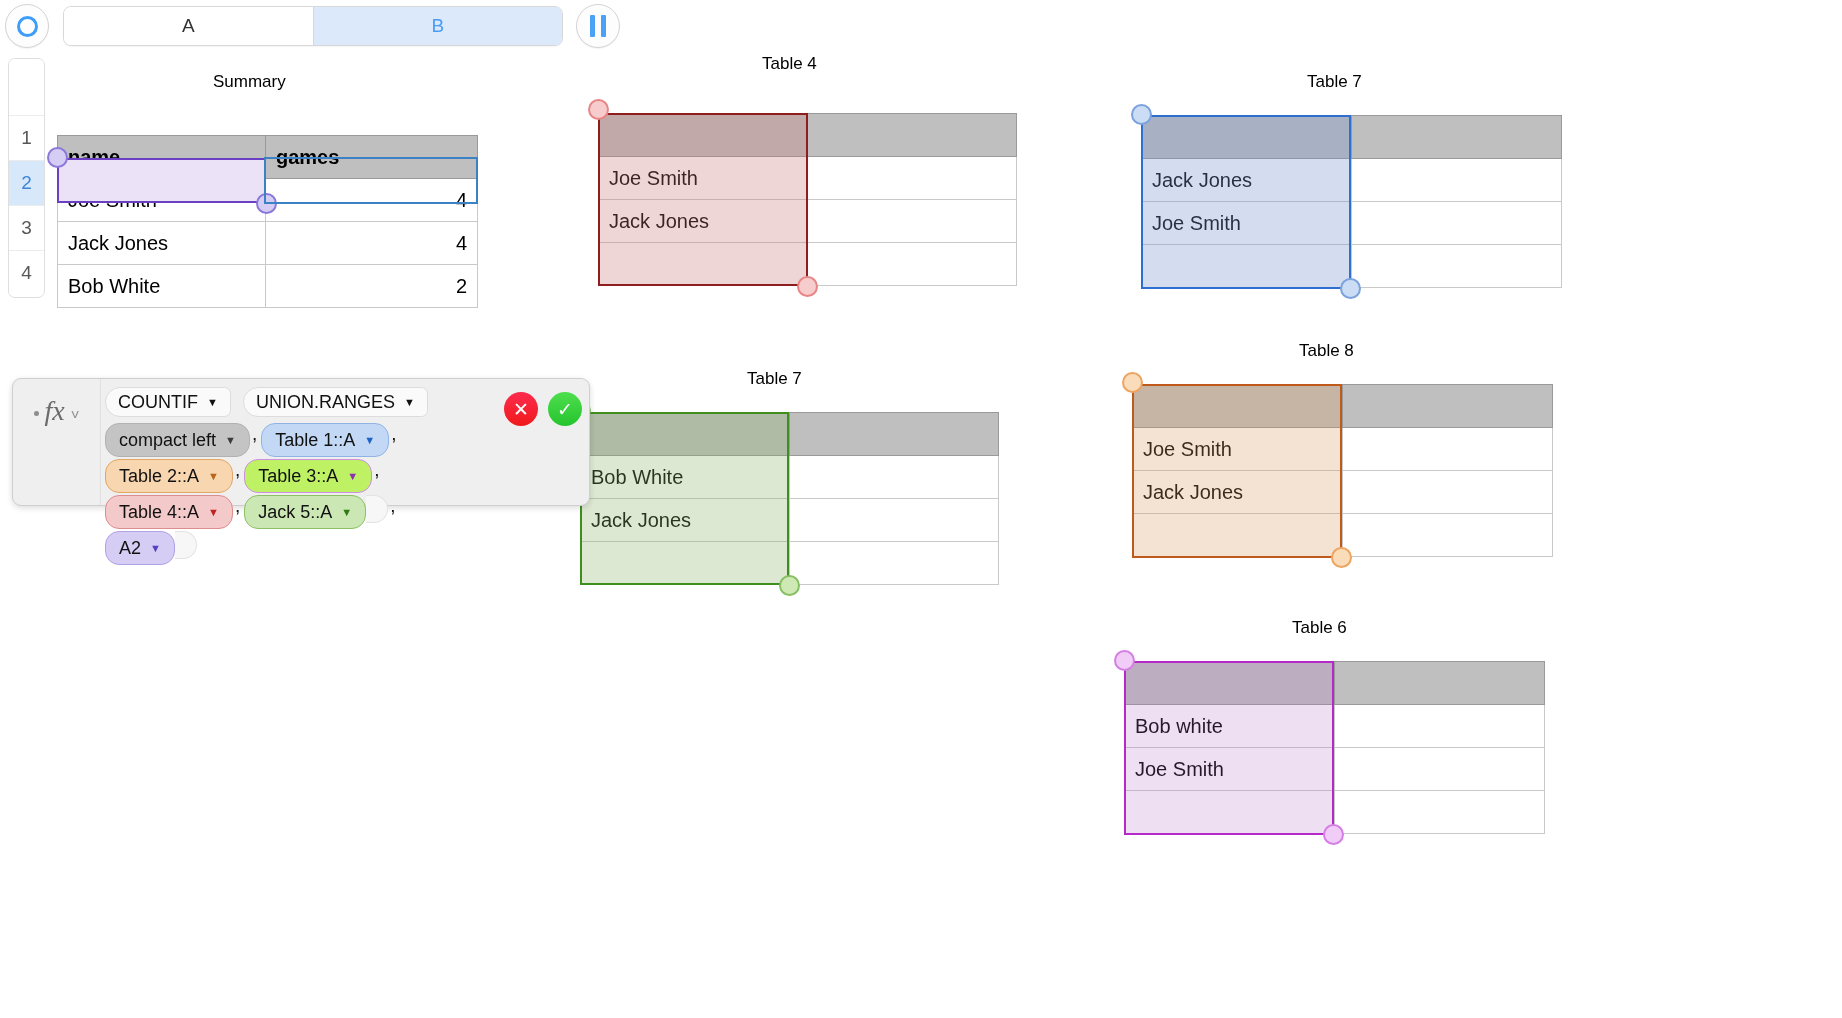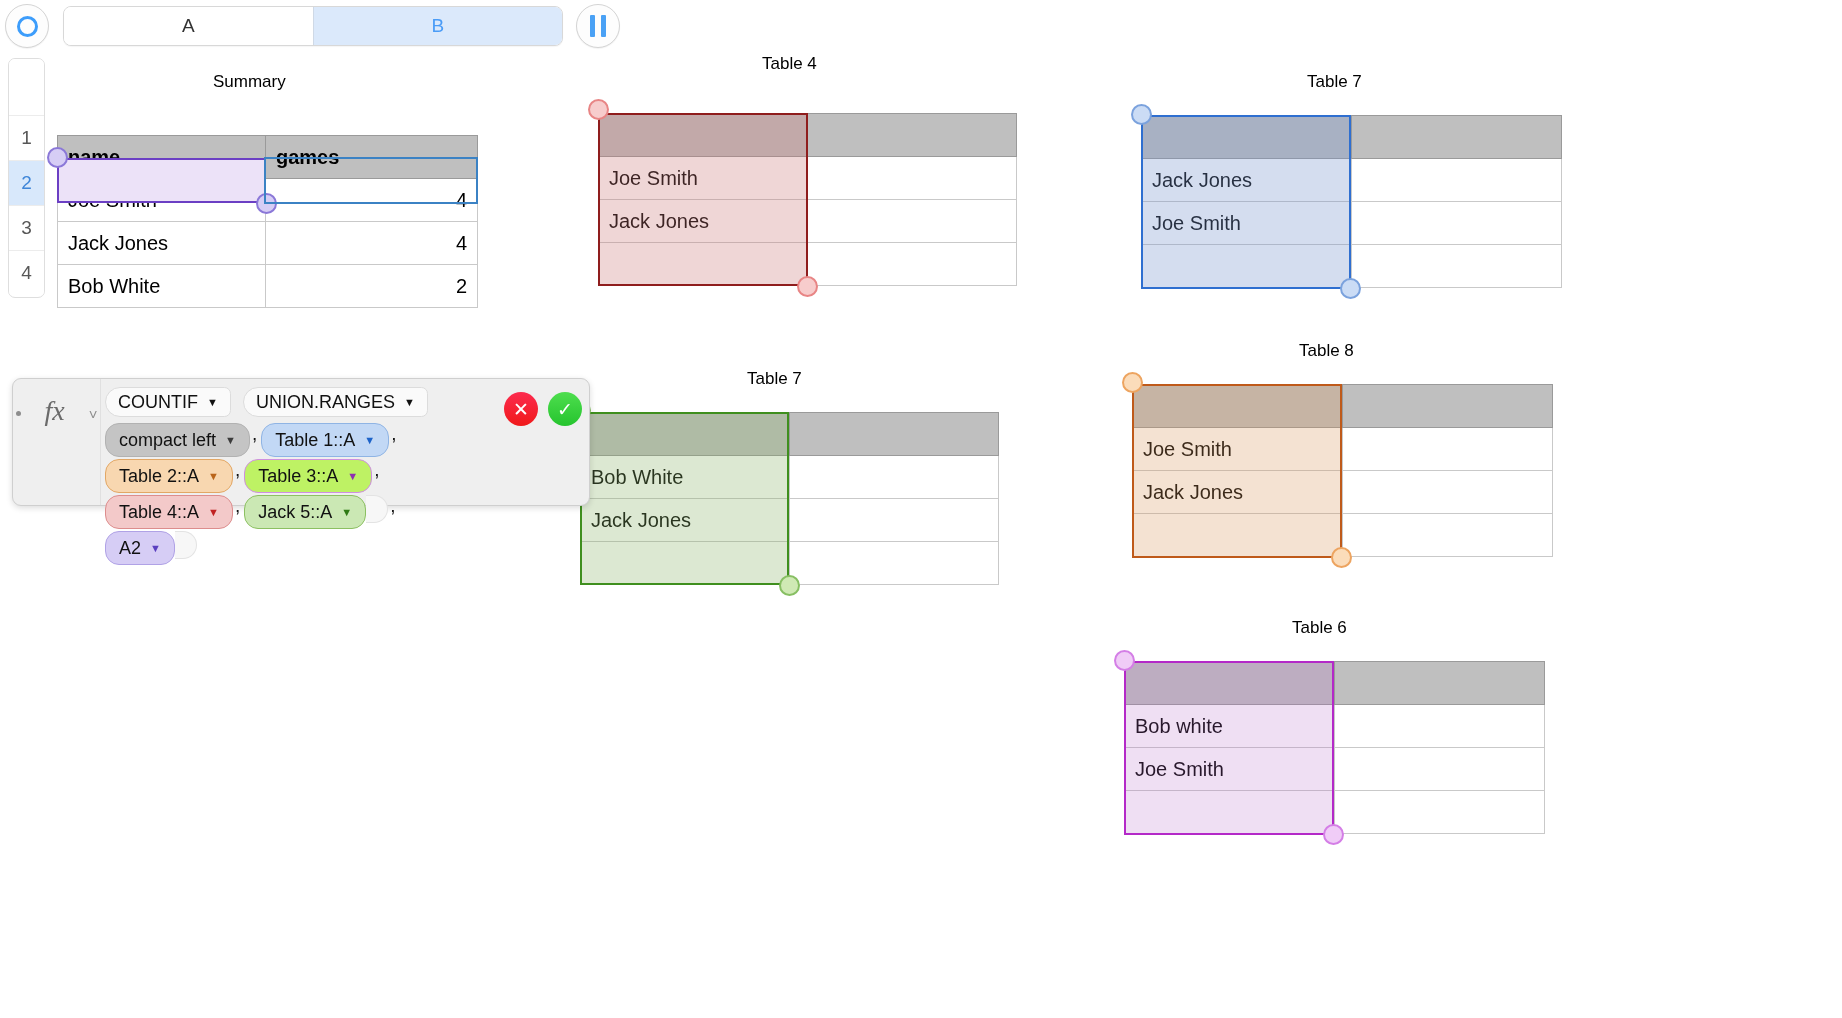--- a/index.html
+++ b/index.html
@@ -62,21 +62,21 @@
   .knob{position:absolute;width:21px;height:21px;border-radius:50%;box-sizing:border-box;border-width:2px;border-style:solid;}
 
   
   #formula-pop{
     position:absolute;left:12px;top:378px;width:578px;height:128px;
     background:#efefef;border:1px solid #cfcfcf;border-radius:9px;
     box-sizing:border-box;box-shadow:0 2px 6px rgba(0,0,0,0.14);
     display:flex;
   }
   #fx-col{width:88px;display:flex;align-items:flex-start;padding-top:18px;
-          justify-content:center;gap:24px;border-right:1px solid #e0e0e0;box-sizing:border-box;}
+          justify-content:center;gap:6px;border-right:1px solid #e0e0e0;box-sizing:border-box;}
   #fx-dot{width:5px;height:5px;border-radius:50%;background:#8d8d8d;margin-top:14px;}
   #fx-label{font-family:"Liberation Serif","DejaVu Serif",serif;font-style:italic;
             font-size:28px;color:#6b6b6b;line-height:1;}
   #fx-chev{font-size:15px;color:#8d8d8d;margin-top:9px;}
   #tokens{flex:1;padding:8px 6px 0 4px;box-sizing:border-box;}
   .trow{display:flex;align-items:flex-start;gap:0;height:36px;}
   .pill{
     display:inline-flex;align-items:center;gap:9px;
     height:28px;padding:16px 13px;border-radius:14px;
     font-size:18px;color:#111;border:1px solid transparent;box-sizing:border-box;

